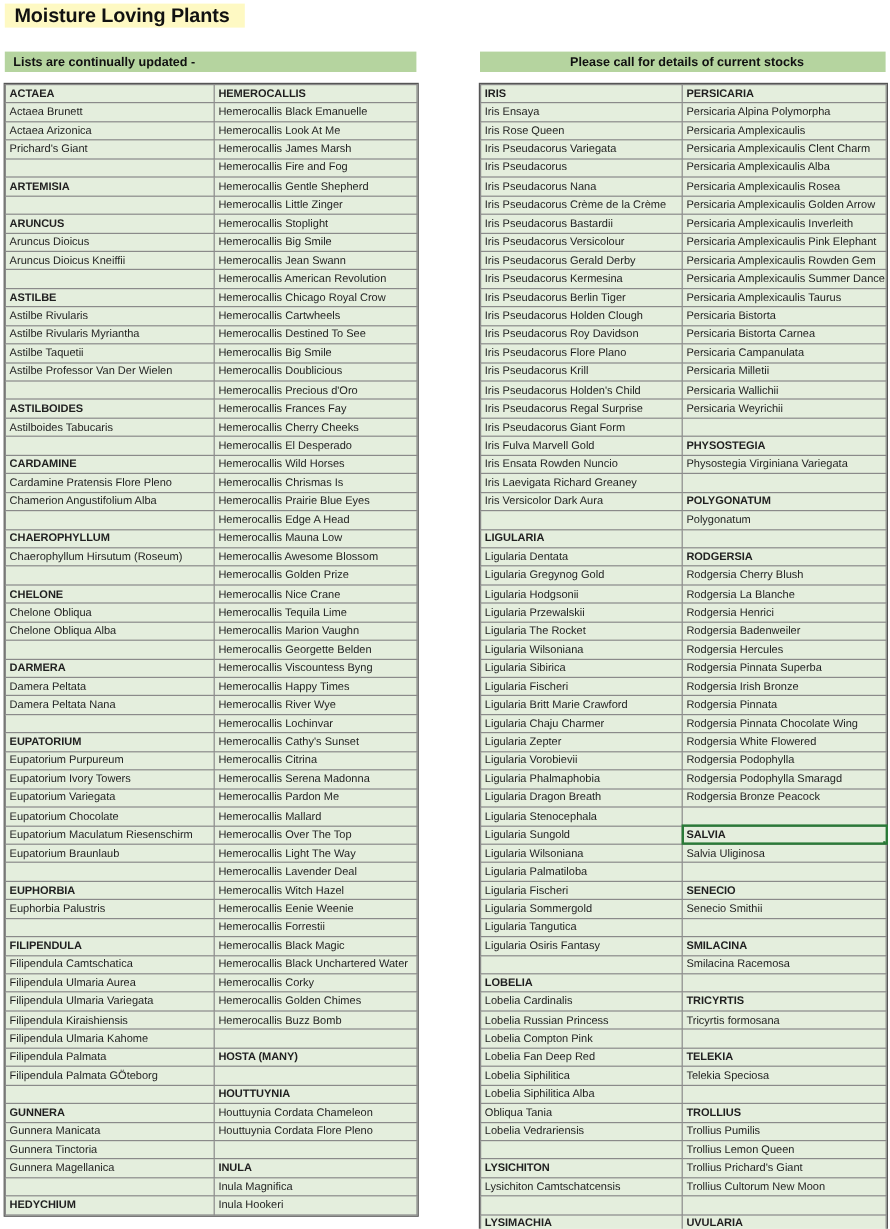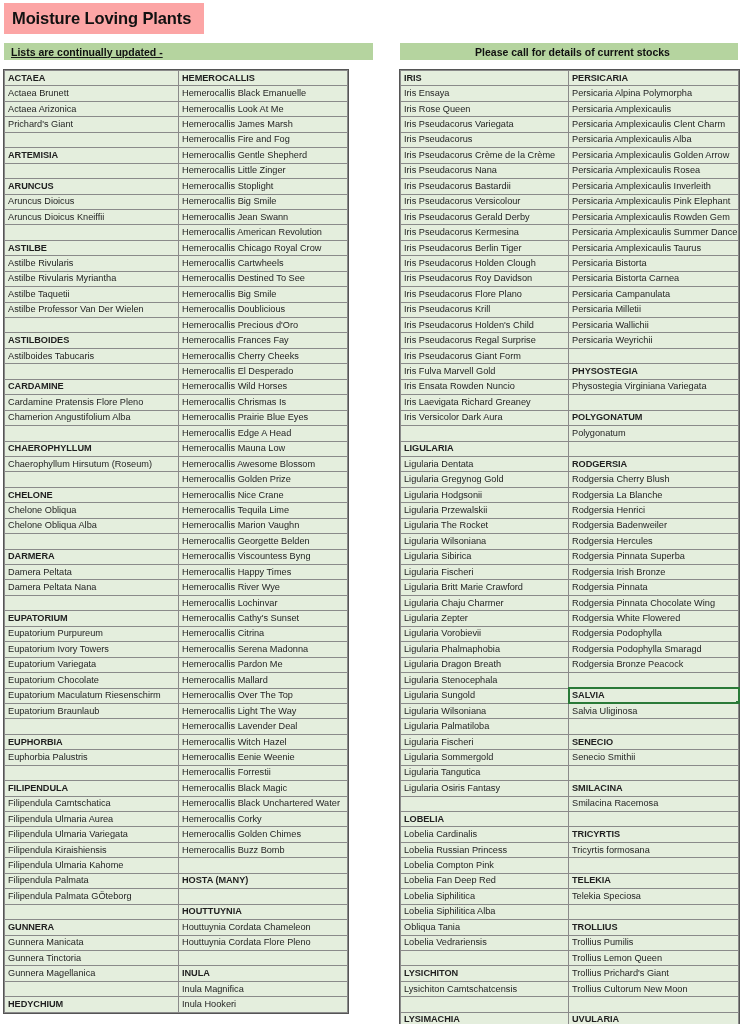--- a/index.html
+++ b/index.html
@@ -15,22 +15,22 @@
     overflow: hidden;
     position: relative;
   }
 
   
   #title-banner {
     position: absolute;
     left: 4px;
     top: 3px;
     width: 200px;
-    height: 31px;
-    background: #fca5a5;
+    height: 20px;
+    background: #fef9c3;
     display: flex;
     align-items: center;
     padding-left: 8px;
     box-sizing: border-box;
   }
   #title-banner .title-text {
     font-size: 16.5px;
     font-weight: bold;
     letter-spacing: -0.1px;
     white-space: nowrap;
@@ -46,21 +46,21 @@
     align-items: center;
     padding-left: 7px;
     box-sizing: border-box;
   }
   .sub-banner .sub-text {
     font-size: 10.5px;
     font-weight: bold;
     white-space: nowrap;
     color: #111;
   }
-  #sub-banner-left  { left: 4px;   top: 43px; width: 369px; text-decoration: underline; }
+  #sub-banner-left  { left: 4px;   top: 43px; width: 343px; }
   #sub-banner-right { left: 400px; top: 43px; width: 338px; justify-content: center; }
 
   
   .sheet-table {
     position: absolute;
     border-collapse: collapse;
     table-layout: fixed;
     background: #e4eedd;
   }
   #table-left  { left: 4px;   top: 70px; width: 343px; }
@@ -395,28 +395,28 @@
       </tr>
       <tr>
         <td>Iris Pseudacorus Variegata</td>
         <td>Persicaria Amplexicaulis Clent Charm</td>
       </tr>
       <tr>
         <td>Iris Pseudacorus</td>
         <td>Persicaria Amplexicaulis Alba</td>
       </tr>
       <tr>
+        <td>Iris Pseudacorus Nana</td>
+        <td>Persicaria Amplexicaulis Rosea</td>
+      </tr>
+      <tr>
         <td>Iris Pseudacorus Crème de la Crème</td>
         <td>Persicaria Amplexicaulis Golden Arrow</td>
       </tr>
       <tr>
-        <td>Iris Pseudacorus Nana</td>
-        <td>Persicaria Amplexicaulis Rosea</td>
-      </tr>
-      <tr>
         <td>Iris Pseudacorus Bastardii</td>
         <td>Persicaria Amplexicaulis Inverleith</td>
       </tr>
       <tr>
         <td>Iris Pseudacorus Versicolour</td>
         <td>Persicaria Amplexicaulis Pink Elephant</td>
       </tr>
       <tr>
         <td>Iris Pseudacorus Gerald Derby</td>
         <td>Persicaria Amplexicaulis Rowden Gem</td>

